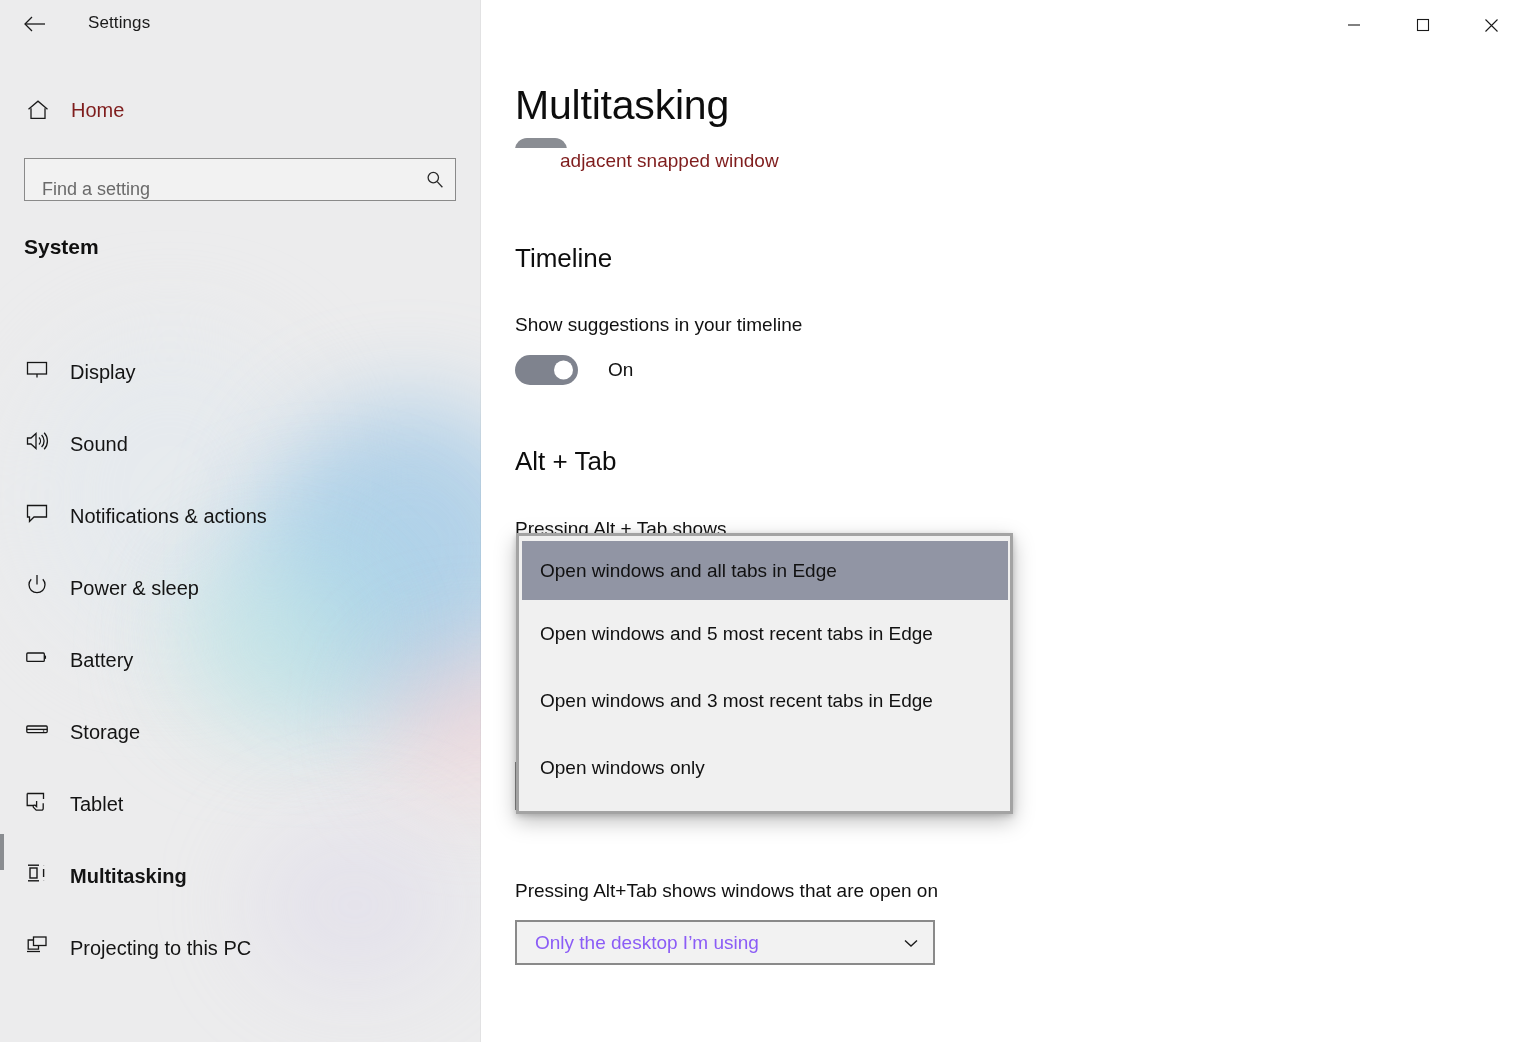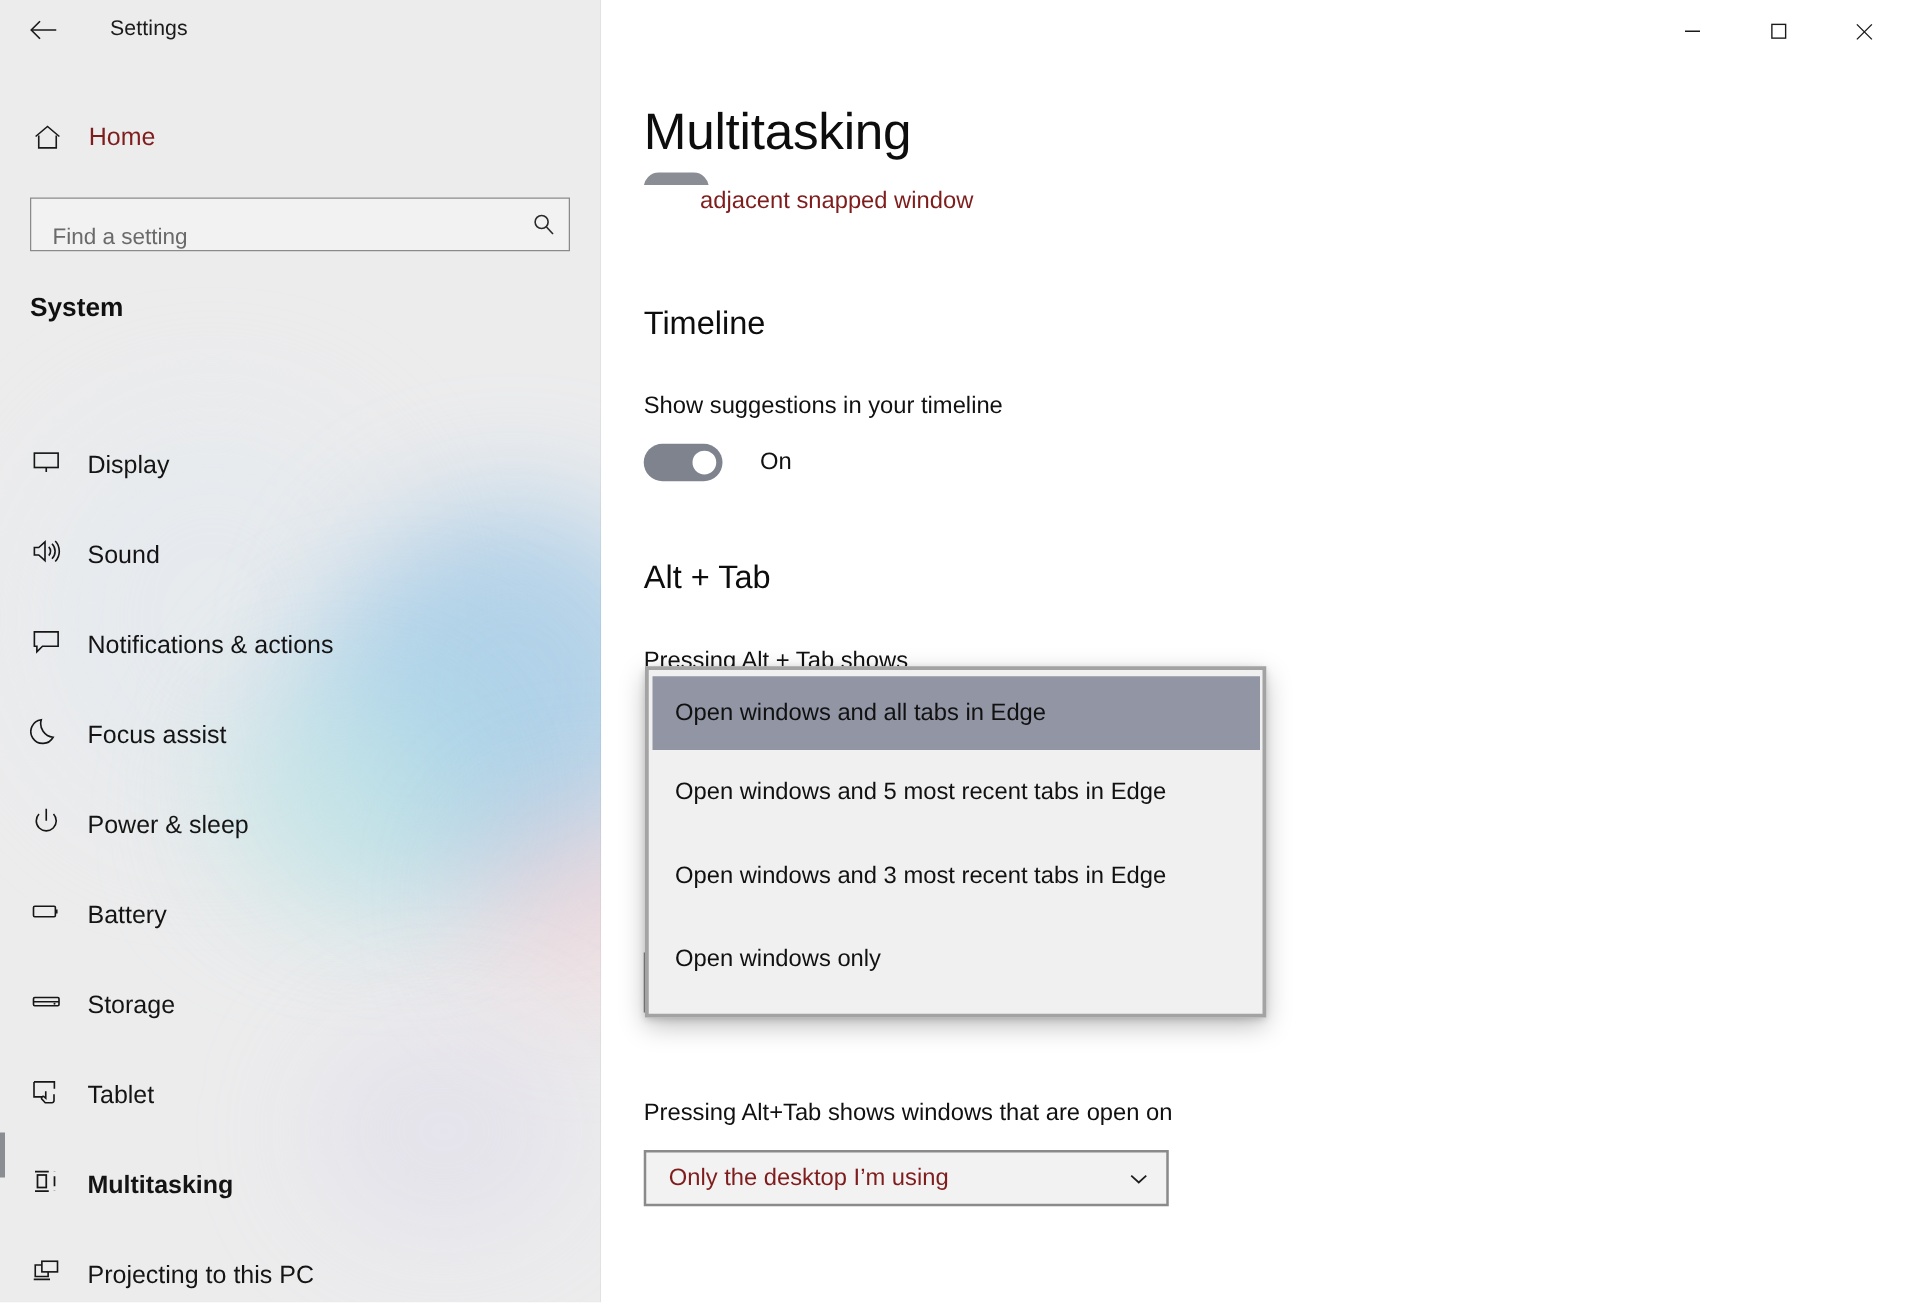--- a/index.html
+++ b/index.html
@@ -324,21 +324,21 @@
     background: #f2f2f2;
     border: 2px solid #8a8a8a;
     display: flex;
     align-items: center;
     z-index: 5;
   }
   #desktop-combo-value {
     flex: 1;
     padding-left: 18px;
     font-size: 19px;
-    color: #7f1d1d;
+    color: #8b5cf6;
   }
   #desktop-combo-chevron {
     width: 44px; height: 44px;
     display: flex; align-items: center; justify-content: center;
     color: #1c1c1c;
   }
 </style>
 </head>
 <body>
 
@@ -406,29 +406,20 @@
         <div class="nav-item">
           <span class="nav-accent"></span>
           <span class="nav-icon">
             <svg width="26" height="26" viewBox="0 0 26 26" fill="none" stroke="currentColor" stroke-width="1.3">
               <path d="M3.5 5.5 H22.5 V17 H10 L5.5 21.5 V17 H3.5 Z"></path>
             </svg>
           </span>
           <span class="nav-label">Notifications &amp; actions</span>
         </div>
 
-        <div class="nav-item">
-          <span class="nav-accent"></span>
-          <span class="nav-icon">
-            <svg width="26" height="26" viewBox="0 0 26 26" fill="none" stroke="currentColor" stroke-width="1.3">
-              <path d="M18.5 17.8 A9.5 9.5 0 1 1 9 3.8 A11 11 0 0 0 18.5 17.8 Z"></path>
-            </svg>
-          </span>
-          <span class="nav-label">Focus assist</span>
-        </div>
 
         <div class="nav-item">
           <span class="nav-accent"></span>
           <span class="nav-icon">
             <svg width="26" height="26" viewBox="0 0 26 26" fill="none" stroke="currentColor" stroke-width="1.3">
               <path d="M7.2 7.2 A8 8 0 1 0 18.8 7.2"></path>
               <path d="M13 3 V12.5"></path>
             </svg>
           </span>
           <span class="nav-label">Power &amp; sleep</span>

